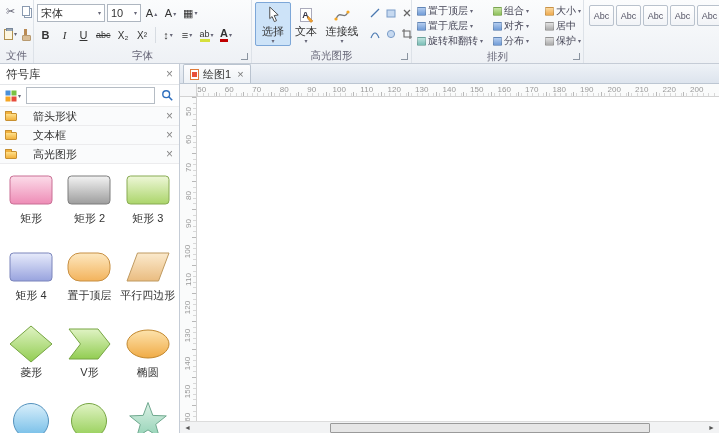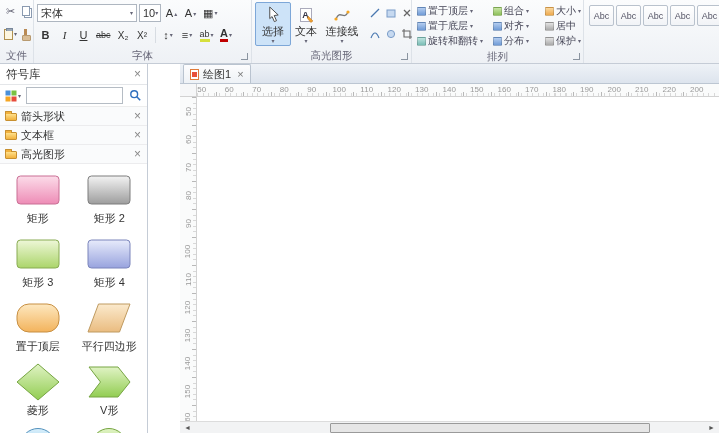--- a/index.html
+++ b/index.html
@@ -25,22 +25,22 @@
 .ic-copy{width:8px;height:10px;background:#fff;border:1px solid #8a9ab0;box-shadow:2px 2px 0 -1px #fff,2px 2px 0 0 #8a9ab0}
 .ic-paste{width:9px;height:11px;background:#fdf6e0;border:1px solid #b09050;position:relative}
 .ic-paste::before{content:"";position:absolute;top:-2px;left:1px;width:5px;height:2px;background:#9aa7b5;border:1px solid #78879a;border-bottom:none}
 .ic-brush{width:3px;height:7px;background:#b98a55;position:relative;margin-bottom:4px}
 .ic-brush::after{content:"";position:absolute;bottom:-5px;left:-2px;width:7px;height:4px;background:#d9bd97;border:1px solid #b89a70;border-radius:1px}
 
 
 .g-font{width:218px}
 .frow{display:flex;align-items:center;gap:2px;height:22px}
 .combo{display:flex;align-items:center;justify-content:space-between;background:#fff;border:1px solid #aeb6c0;height:18px;padding:0 3px;font-size:11px;color:#333}
-.combo-font{width:100px}
-.combo-size{width:22px}
+.combo-font{width:68px}
+.combo-size{width:34px}
 .fbold{font-weight:bold}
 .fital{font-style:italic;font-family:"Liberation Serif",serif}
 .funder{text-decoration:underline}
 .fstrike{text-decoration:line-through;font-size:9px}
 .fsub,.fsup{font-size:10px}
 .hl-label{font-size:9px;font-weight:normal;border-bottom:3px solid #d6e03c;line-height:10px}
 .fc-label{font-weight:bold;border-bottom:3px solid #c00000;line-height:11px}
 
 
 .g-tools{width:160px}
@@ -63,33 +63,33 @@
 .mi.o{background:linear-gradient(#fbd9a0,#eda94e)}
 .mi.t{background:linear-gradient(#bfe4e0,#79bdb5)}
 .mi.gr{background:linear-gradient(#e3e3e3,#a8a8a8)}
 
 
 .g-styles{flex:1;border-right:none}
 .styles-row{display:flex;gap:2px;padding:3px 2px 0}
 .style-btn{width:25px;height:21px;border:1px solid #b9c2cd;border-radius:2px;background:linear-gradient(#ffffff,#f1f3f6);font-size:9px;color:#556;cursor:default}
 
 
-.sidebar{position:absolute;left:0;top:64px;width:148px;bottom:0;background:#fff;border-right:1px solid #c5ccd6;overflow:hidden}
+.sidebar{position:absolute;left:0;top:64px;width:180px;bottom:0;background:#fff;border-right:1px solid #c5ccd6;overflow:hidden}
 .sb-header{height:21px;display:flex;align-items:center;padding:0 6px;border-bottom:1px solid #e4e6e9}
 .sb-title{flex:1;font-size:11.5px;color:#333}
 .x{color:#888;font-size:12px;line-height:1;cursor:default}
 .sb-toolbar{height:22px;display:flex;align-items:center;gap:3px;padding:1px 3px;border-bottom:1px solid #ededed}
 .gal-btn{display:flex;align-items:center;gap:1px;background:none;border:1px solid transparent;height:18px;padding:0 1px}
 .search-input{flex:1;height:17px;border:1px solid #b5bcc4;font-size:11px;padding:0 3px;min-width:0;font-family:inherit}
 .search-btn{width:18px;height:18px;background:none;border:1px solid transparent;display:flex;align-items:center;justify-content:center}
-.sb-section{height:19px;display:flex;align-items:center;gap:4px;padding:0 6px 0 5px;background:#fafbfc;border-bottom:1px solid #ececee;cursor:default}
+.sb-section{height:19px;display:flex;align-items:center;gap:16px;padding:0 6px 0 5px;background:#fafbfc;border-bottom:1px solid #ececee;cursor:default}
 .sec-label{flex:1;font-size:11px;color:#333}
 .folder{width:12px;height:8px;background:linear-gradient(#ffe08a,#f2b23e);border:1px solid #c89030;border-radius:1px;position:relative;margin-top:2px}
 .folder::before{content:"";position:absolute;top:-3px;left:-1px;width:5px;height:2px;background:#f2b23e;border:1px solid #c89030;border-bottom:none;border-radius:1px 1px 0 0}
-.shape-grid{position:absolute;left:0;right:0;top:100px;bottom:0;display:grid;grid-template-columns:repeat(2,1fr);grid-auto-rows:61px;row-gap:3px;padding:4px 2px 0;overflow:hidden}
+.shape-grid{position:absolute;left:0;right:0;top:100px;bottom:0;display:grid;grid-template-columns:repeat(3,1fr);grid-auto-rows:61px;row-gap:16px;padding:4px 2px 0;overflow:hidden}
 .shape-cell{display:flex;flex-direction:column;align-items:center}
 .shape-cell svg{flex:none}
 .shape-name{font-size:11px;color:#333;line-height:13px;white-space:nowrap}
 
 
 .canvas-area{position:absolute;left:180px;top:64px;right:0;bottom:0;background:#fff}
 .tabbar{position:absolute;top:0;left:0;right:0;height:20px;background:linear-gradient(#eef2f7,#dde4ed);border-bottom:1px solid #bcc6d2;display:flex;align-items:flex-end;padding-left:3px}
 .doc-tab{height:19px;display:flex;align-items:center;gap:4px;padding:0 6px;background:linear-gradient(#fdfdfe,#eef2f6);border:1px solid #b9c3cf;border-bottom:none;border-radius:2px 2px 0 0;font-size:11px;cursor:default}
 .tab-icon{width:9px;height:11px;background:#fff;border:1px solid #e07b39;position:relative;flex:none}
 .tab-icon::after{content:"";position:absolute;left:1px;top:2px;width:5px;height:5px;background:#e8503a}
@@ -474,20 +474,34 @@
             </defs>
             <g fill="url(#sg7)" stroke="#76a542">
               <path d="M4 7 H33 L45 22 L33 37 H4 L15.5 22 Z"></path>
             </g>
           </svg>
           <div class="shape-name">V形</div>
         </div>
         <div class="shape-cell">
           <svg width="48" height="44" viewBox="0 0 48 44">
             <defs>
+              <linearGradient id="sg8" x1="0" y1="0" x2="0" y2="1">
+                <stop offset="0" stop-color="#fde3ad"></stop>
+                <stop offset="1" stop-color="#f0ab46"></stop>
+              </linearGradient>
+            </defs>
+            <g fill="url(#sg8)" stroke="#c2882f">
+              <ellipse cx="24" cy="22" rx="21" ry="14"></ellipse>
+            </g>
+          </svg>
+          <div class="shape-name">椭圆</div>
+        </div>
+        <div class="shape-cell">
+          <svg width="48" height="44" viewBox="0 0 48 44">
+            <defs>
               <linearGradient id="sg9" x1="0" y1="0" x2="0" y2="1">
                 <stop offset="0" stop-color="#d9effb"></stop>
                 <stop offset="1" stop-color="#6ebae6"></stop>
               </linearGradient>
             </defs>
             <g fill="url(#sg9)" stroke="#5492bd">
               <circle cx="24" cy="22" r="17.5"></circle>
             </g>
           </svg>
           <div class="shape-name">圆形</div>

